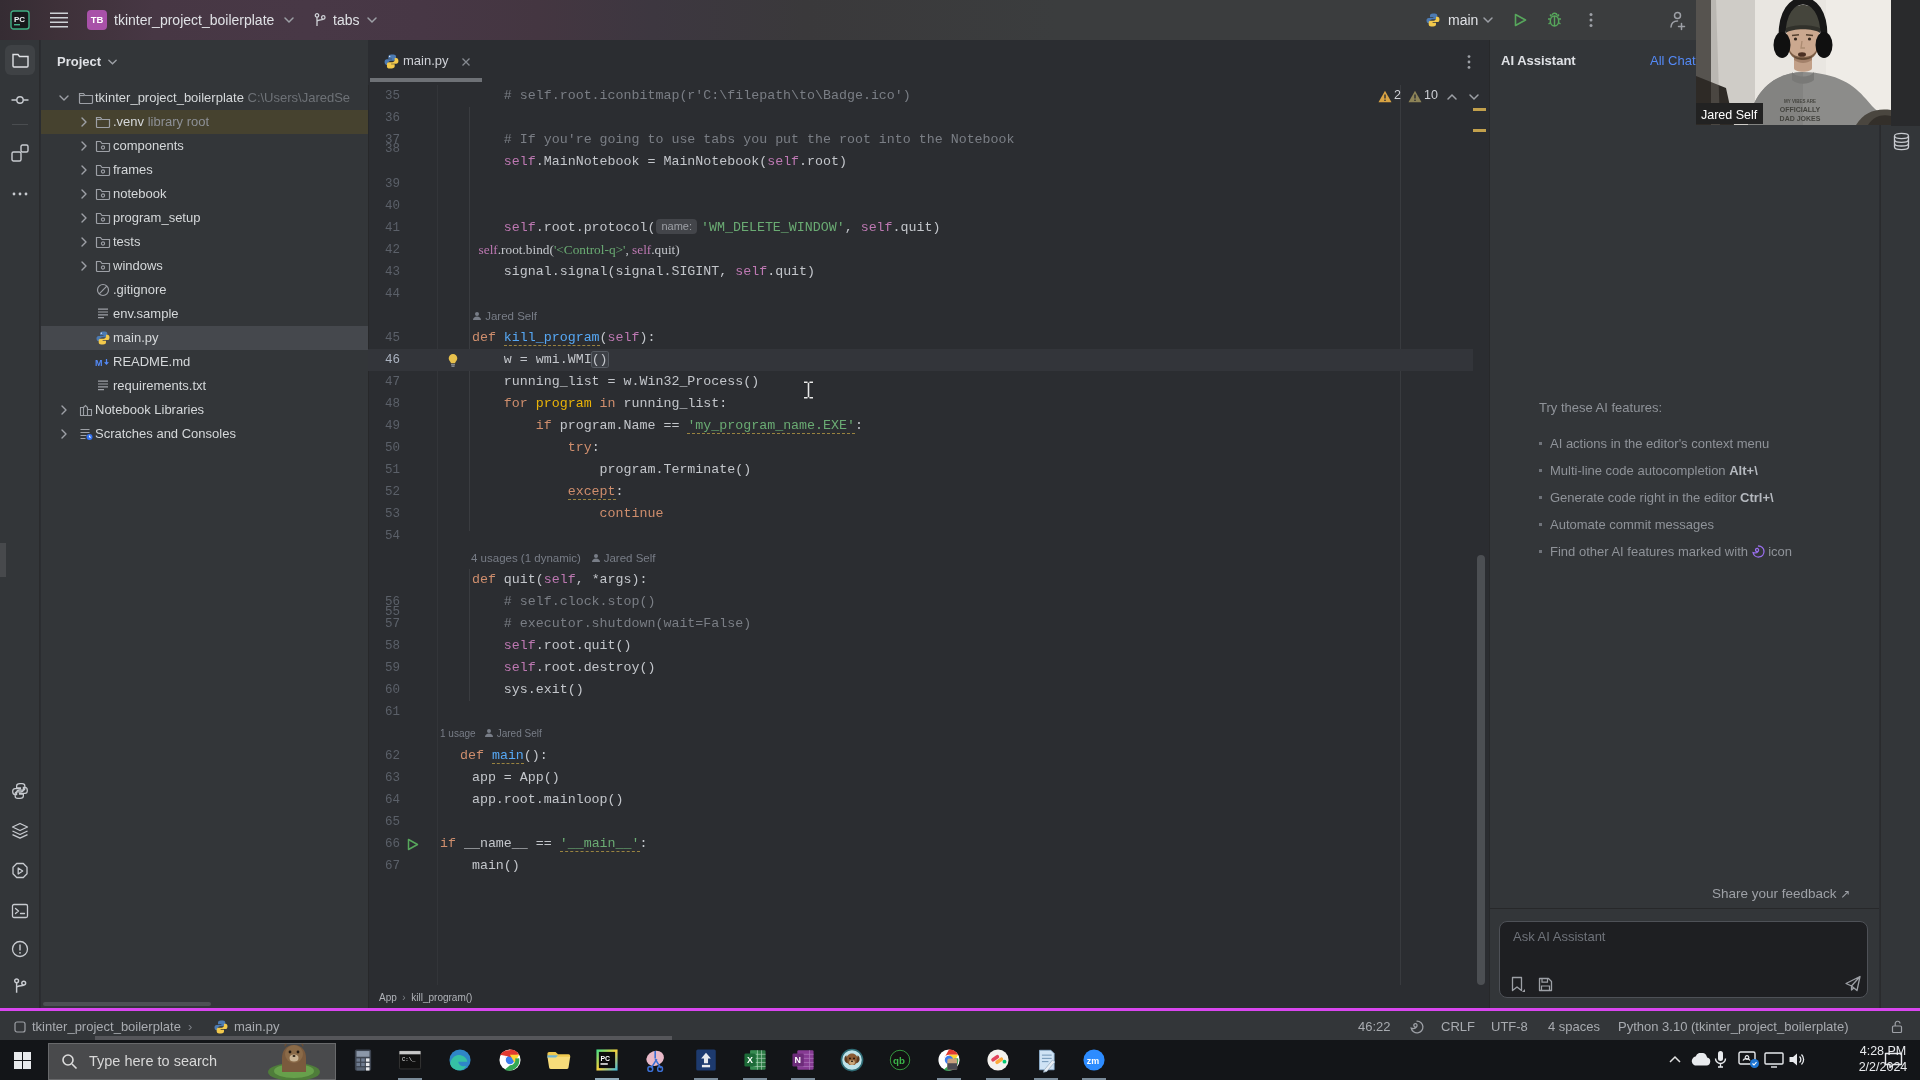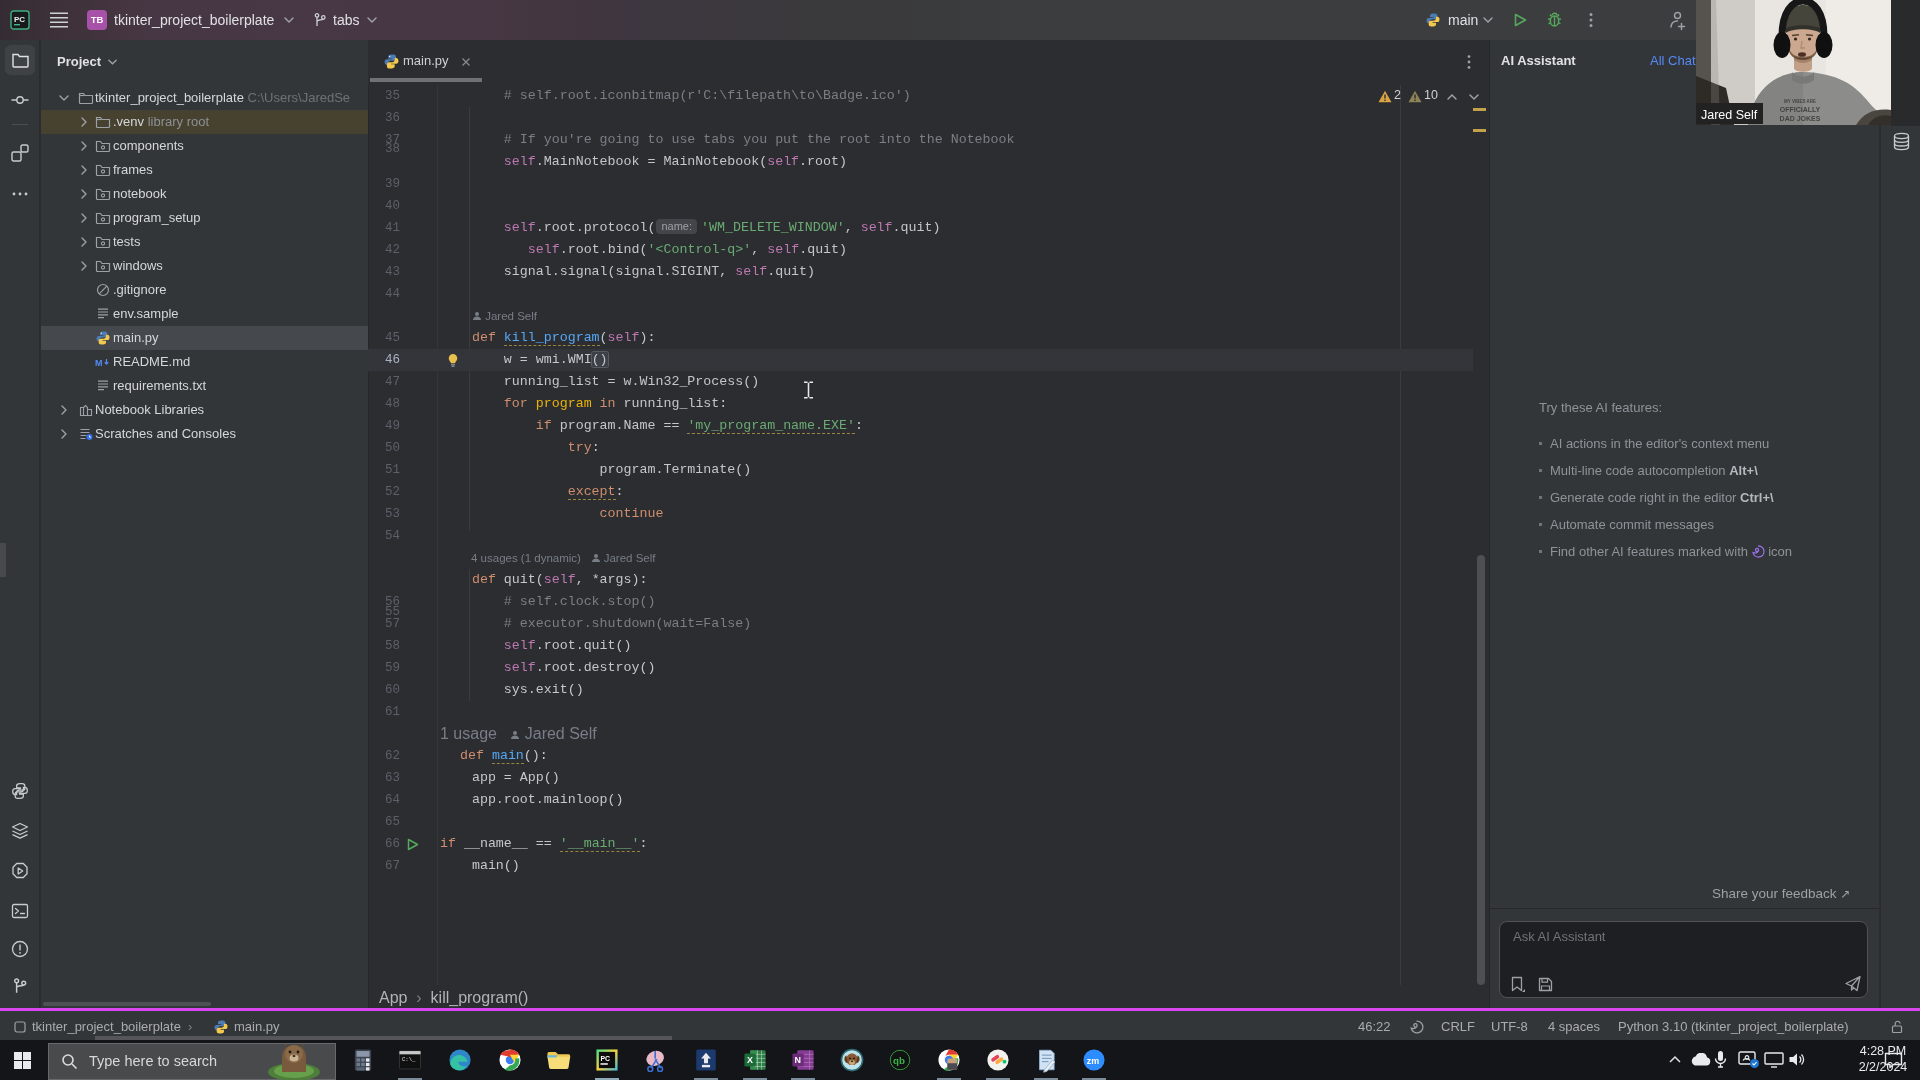--- a/index.html
+++ b/index.html
@@ -374,21 +374,21 @@
 <div class="gnum" style="top:767px;">63</div>
 <div class="gnum" style="top:789px;">64</div>
 <div class="gnum" style="top:811px;">65</div>
 <div class="gnum" style="top:833px;">66</div>
 <div class="gnum" style="top:855px;">67</div>
 <div class="crow" style="top:85px;left:440px;"><span style="color:#7a7e85;">        # self.root.iconbitmap(r'C:\filepath\to\Badge.ico')</span></div>
 <div class="crow" style="top:129px;left:440px;"><span style="color:#7a7e85;">        # If you're going to use tabs you put the root into the Notebook</span></div>
 <div class="crow" style="top:151px;left:440px;"><span style="color:#c3c6cb;">        </span><span style="color:#bd78b2;">self</span><span style="color:#c3c6cb;">.MainNotebook = MainNotebook(</span><span style="color:#bd78b2;">self</span><span style="color:#c3c6cb;">.root)</span></div>
 <div class="crow" style="top:195px;left:440px;"><span style="color:#c3c6cb;">        </span></div>
 <div class="crow" style="top:217px;left:440px;"><span style="color:#c3c6cb;">        </span><span style="color:#bd78b2;">self</span><span style="color:#c3c6cb;">.root.protocol(</span><span style="display:inline-block;background:#43454a;border-radius:4px;color:#9da0a6;font-size:11px;line-height:15px;padding:0 5px;margin:0 4px 0 1px;vertical-align:1px;font-family:'Liberation Sans',sans-serif;">name:</span><span style="color:#6aab73;">'WM_DELETE_WINDOW'</span><span style="color:#c3c6cb;">, </span><span style="color:#bd78b2;">self</span><span style="color:#c3c6cb;">.quit)</span></div>
-<div class="crow" style="top:239px;left:464px;"><span style="color:#c3c6cb;">        </span><span style="color:#bd78b2;">self</span><span style="color:#c3c6cb;">.root.bind(</span><span style="color:#6aab73;">'&lt;Control-q&gt;'</span><span style="color:#c3c6cb;">, </span><span style="color:#bd78b2;">self</span><span style="color:#c3c6cb;">.quit)</span></div>
+<div class="crow" style="top:239px;left:452px;font-family:Liberation Serif, serif;"><span style="color:#c3c6cb;">        </span><span style="color:#bd78b2;">self</span><span style="color:#c3c6cb;">.root.bind(</span><span style="color:#6aab73;">'&lt;Control-q&gt;'</span><span style="color:#c3c6cb;">, </span><span style="color:#bd78b2;">self</span><span style="color:#c3c6cb;">.quit)</span></div>
 <div class="crow" style="top:261px;left:440px;"><span style="color:#c3c6cb;">        </span><span style="color:#c3c6cb;">signal.signal(signal.SIGINT, </span><span style="color:#bd78b2;">self</span><span style="color:#c3c6cb;">.quit)</span></div>
 <div class="crow" style="top:305px;left:472px;font-family:'Liberation Sans',sans-serif;font-size:11.5px;color:#787d87;"><svg width="10" height="10" viewBox="0 0 10 10" style="vertical-align:-1px">
         <circle cx="5" cy="3" r="2" fill="#787d87"></circle>
         <path d="M1 9c0-2.2 1.8-3.5 4-3.5S9 6.8 9 9z" fill="#787d87"></path>
       </svg>&nbsp;Jared Self</div>
 <div class="crow" style="top:327px;left:440px;"><span style="color:#c3c6cb;">    </span><span style="color:#cf8e6d;">def </span><span style="color:#56a8f5;border-bottom:1px dashed rgba(191,160,70,.75);">kill_program</span><span style="color:#c3c6cb;">(</span><span style="color:#bd78b2;">self</span><span style="color:#c3c6cb;">):</span></div>
 <div class="crow" style="top:349px;left:440px;"><span style="color:#c3c6cb;">        </span><span style="color:#c3c6cb;">w = wmi.WMI</span><span style="color:#c3c6cb;background:#3d4046;border-radius:2px;box-shadow:0 0 0 1px #575c63;">()</span></div>
 <div class="crow" style="top:371px;left:440px;"><span style="color:#c3c6cb;">        </span><span style="color:#c3c6cb;">running_list = w.Win32_Process()</span></div>
 <div class="crow" style="top:393px;left:440px;"><span style="color:#c3c6cb;">        </span><span style="color:#cf8e6d;">for </span><span style="color:#eab308;">program </span><span style="color:#cf8e6d;">in </span><span style="color:#c3c6cb;">running_list:</span></div>
 <div class="crow" style="top:415px;left:440px;"><span style="color:#c3c6cb;">            </span><span style="color:#cf8e6d;">if </span><span style="color:#c3c6cb;">program.Name == </span><span style="color:#6aab73;border-bottom:1px dashed rgba(191,160,70,.75);">'my_program_name.EXE'</span><span style="color:#c3c6cb;">:</span></div>
@@ -399,21 +399,21 @@
 <div class="crow" style="top:547px;left:471px;font-family:'Liberation Sans',sans-serif;font-size:11.5px;color:#787d87;">4 usages (1 dynamic)&nbsp;&nbsp;&nbsp;<svg width="10" height="10" viewBox="0 0 10 10" style="vertical-align:-1px">
         <circle cx="5" cy="3" r="2" fill="#787d87"></circle>
         <path d="M1 9c0-2.2 1.8-3.5 4-3.5S9 6.8 9 9z" fill="#787d87"></path>
       </svg>&nbsp;Jared Self</div>
 <div class="crow" style="top:569px;left:440px;"><span style="color:#c3c6cb;">    </span><span style="color:#cf8e6d;">def </span><span style="color:#c3c6cb;">quit</span><span style="color:#c3c6cb;">(</span><span style="color:#bd78b2;">self</span><span style="color:#c3c6cb;">, *args):</span></div>
 <div class="crow" style="top:591px;left:440px;"><span style="color:#7a7e85;">        # self.clock.stop()</span></div>
 <div class="crow" style="top:613px;left:440px;"><span style="color:#7a7e85;">        # executor.shutdown(wait=False)</span></div>
 <div class="crow" style="top:635px;left:440px;"><span style="color:#c3c6cb;">        </span><span style="color:#bd78b2;">self</span><span style="color:#c3c6cb;">.root.quit()</span></div>
 <div class="crow" style="top:657px;left:440px;"><span style="color:#c3c6cb;">        </span><span style="color:#bd78b2;">self</span><span style="color:#c3c6cb;">.root.destroy()</span></div>
 <div class="crow" style="top:679px;left:440px;"><span style="color:#c3c6cb;">        </span><span style="color:#c3c6cb;">sys.exit()</span></div>
-<div class="crow" style="top:723px;left:440px;font-family:'Liberation Sans',sans-serif;font-size:16px;color:#787d87;text-align:right;">1 usage&nbsp;&nbsp;&nbsp;<svg width="10" height="10" viewBox="0 0 10 10" style="vertical-align:-1px">
+<div class="crow" style="top:723px;left:440px;font-family:'Liberation Sans',sans-serif;font-size:10px;color:#787d87;text-align:right;">1 usage&nbsp;&nbsp;&nbsp;<svg width="10" height="10" viewBox="0 0 10 10" style="vertical-align:-1px">
         <circle cx="5" cy="3" r="2" fill="#787d87"></circle>
         <path d="M1 9c0-2.2 1.8-3.5 4-3.5S9 6.8 9 9z" fill="#787d87"></path>
       </svg>&nbsp;Jared Self</div>
 <div class="crow" style="top:745px;left:440px;margin-left:20px;"><span style="color:#cf8e6d;">def </span><span style="color:#56a8f5;border-bottom:1px dashed rgba(191,160,70,.75);">main</span><span style="color:#c3c6cb;">():</span></div>
 <div class="crow" style="top:767px;left:440px;"><span style="color:#c3c6cb;">    </span><span style="color:#c3c6cb;">app = App()</span></div>
 <div class="crow" style="top:789px;left:440px;"><span style="color:#c3c6cb;">    </span><span style="color:#c3c6cb;">app.root.mainloop()</span></div>
 <div class="crow" style="top:833px;left:440px;"><span style="color:#cf8e6d;">if </span><span style="color:#c3c6cb;">__name__ == </span><span style="color:#6aab73;border-bottom:1px dashed rgba(191,160,70,.75);">'__main__'</span><span style="color:#c3c6cb;">:</span></div>
 <div class="crow" style="top:855px;left:440px;"><span style="color:#c3c6cb;">    </span><span style="color:#c3c6cb;">main()</span></div>
 </div>
 
@@ -444,21 +444,21 @@
     </svg>
   <svg style="position:absolute;left:90px;top:6px" width="12" height="8" viewBox="0 0 12 8">
       <path d="M2 2l4 4 4-4" stroke="#9da0a6" stroke-width="1.5" fill="none" stroke-linecap="round"></path>
     </svg>
 </div>
 
 <div class="abs" style="left:1473px;top:108px;width:13px;height:3px;background:#c2a04c;"></div>
 <div class="abs" style="left:1473px;top:129px;width:13px;height:3px;background:#c2a04c;"></div>
 <div class="abs" style="left:1477px;top:555px;width:8px;height:430px;background:#4c4f53;border-radius:4px;"></div>
 
-<div class="abs" style="left:379px;top:986px;height:24px;line-height:24px;font-size:16px;color:#b0b3b8;">App&nbsp;&nbsp;<span style="color:#7d8187">›</span>&nbsp;&nbsp;kill_program()</div>
+<div class="abs" style="left:379px;top:986px;height:24px;line-height:24px;font-size:10px;color:#b0b3b8;">App&nbsp;&nbsp;<span style="color:#7d8187">›</span>&nbsp;&nbsp;kill_program()</div>
 
 <svg class="abs" style="left:803px;top:381px" width="11" height="18" viewBox="0 0 11 18">
     <path d="M1 1.2h3.5M6.5 1.2H10M5.5 1.8v14.4M1 16.8h3.5M6.5 16.8H10" stroke="#fff" stroke-width="1.6"></path>
     <path d="M1 1.2h3.5M6.5 1.2H10M5.5 1.8v14.4M1 16.8h3.5M6.5 16.8H10" stroke="rgba(0,0,0,.35)" stroke-width="3.2" style="mix-blend-mode:normal" opacity=".25"></path>
   </svg>
 
 <div id="aipanel">
   <div class="abs" style="left:11px;top:0;height:42px;line-height:42px;color:#dfe1e5;font-size:13px;font-weight:bold;">AI Assistant</div>
   <div class="abs" style="left:160px;top:0;height:42px;line-height:42px;color:#548af7;font-size:13px;">All Chats</div>
   <div class="abs" style="left:50px;top:360px;font-size:13px;color:#8f9399;"></div>

